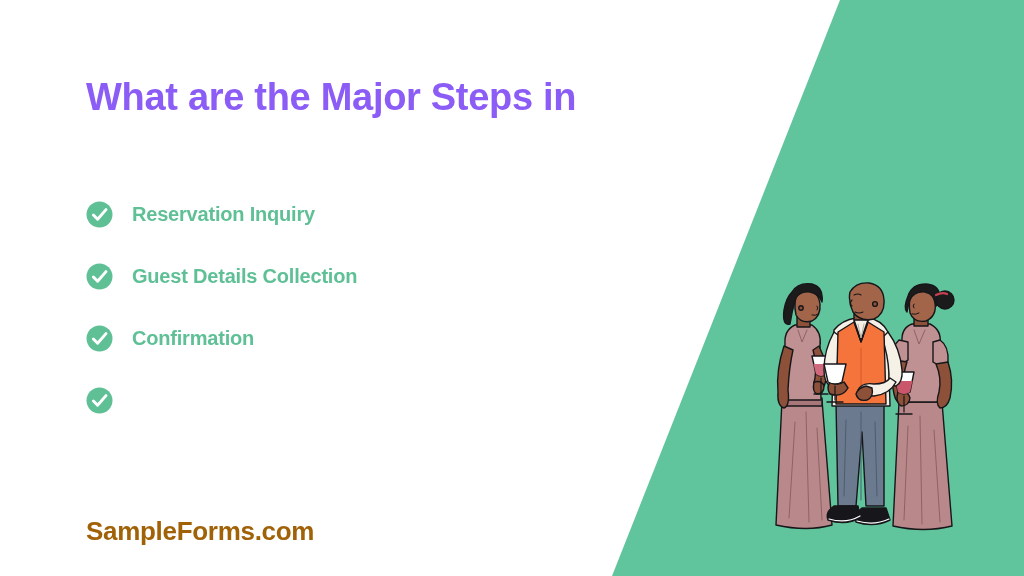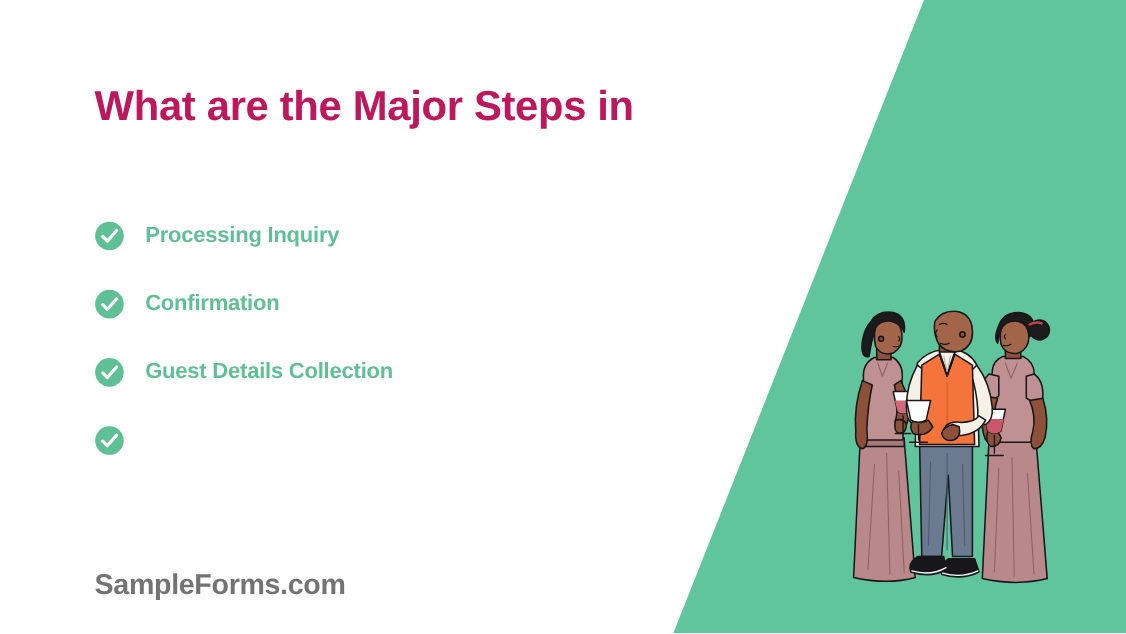--- a/index.html
+++ b/index.html
@@ -51,21 +51,21 @@
 
   #page-title {
     position: absolute;
     left: 86px;
     top: 44px;
     width: 680px;
     font-size: 38px;
     line-height: 57px;
     font-weight: bold;
     letter-spacing: -0.3px;
-    color: #be185d;
+    color: #8b5cf6;
   }
   #page-title .tline {
     display: block;
     white-space: nowrap;
   }
 
   #steps-list {
     position: absolute;
     left: 86px;
     top: 183px;
@@ -95,21 +95,21 @@
     white-space: nowrap;
   }
 
   #brand {
     position: absolute;
     left: 86px;
     top: 516px;
     font-size: 26px;
     font-weight: bold;
     letter-spacing: -0.3px;
-    color: #737373;
+    color: #a16207;
     white-space: nowrap;
   }
 </style>
 </head>
 <body>
 
 <div id="canvas">
 
   <svg id="green-panel" viewBox="0 0 1024 576" aria-hidden="true">
     <polygon points="840,0 1024,0 1024,576 612,576" fill="#60c49c"></polygon>
@@ -243,38 +243,38 @@
       <span class="tline">What are the Major Steps in</span>
     </h1>
 
     <ul id="steps-list">
 
       <li class="step-item">
         <svg class="check-icon" viewBox="0 0 27 27" aria-hidden="true">
           <circle cx="13.5" cy="13.5" r="13" fill="#5fc096"></circle>
           <path d="M7.4 14 L11.6 18.2 L20 8.6" fill="none" stroke="#ffffff" stroke-width="2.9" stroke-linecap="round" stroke-linejoin="round"></path>
         </svg>
-        <span class="step-label">Processing Inquiry</span>
-      </li>
-
+        <span class="step-label">Reservation Inquiry</span>
+      </li>
+
+
+      <li class="step-item">
+        <svg class="check-icon" viewBox="0 0 27 27" aria-hidden="true">
+          <circle cx="13.5" cy="13.5" r="13" fill="#5fc096"></circle>
+          <path d="M7.4 14 L11.6 18.2 L20 8.6" fill="none" stroke="#ffffff" stroke-width="2.9" stroke-linecap="round" stroke-linejoin="round"></path>
+        </svg>
+        <span class="step-label">Guest Details Collection</span>
+      </li>
 
       <li class="step-item">
         <svg class="check-icon" viewBox="0 0 27 27" aria-hidden="true">
           <circle cx="13.5" cy="13.5" r="13" fill="#5fc096"></circle>
           <path d="M7.4 14 L11.6 18.2 L20 8.6" fill="none" stroke="#ffffff" stroke-width="2.9" stroke-linecap="round" stroke-linejoin="round"></path>
         </svg>
         <span class="step-label">Confirmation</span>
-      </li>
-
-      <li class="step-item">
-        <svg class="check-icon" viewBox="0 0 27 27" aria-hidden="true">
-          <circle cx="13.5" cy="13.5" r="13" fill="#5fc096"></circle>
-          <path d="M7.4 14 L11.6 18.2 L20 8.6" fill="none" stroke="#ffffff" stroke-width="2.9" stroke-linecap="round" stroke-linejoin="round"></path>
-        </svg>
-        <span class="step-label">Guest Details Collection</span>
       </li>
 
       <li class="step-item">
         <svg class="check-icon" viewBox="0 0 27 27" aria-hidden="true">
           <circle cx="13.5" cy="13.5" r="13" fill="#5fc096"></circle>
           <path d="M7.4 14 L11.6 18.2 L20 8.6" fill="none" stroke="#ffffff" stroke-width="2.9" stroke-linecap="round" stroke-linejoin="round"></path>
         </svg>
       </li>
 
     </ul>

